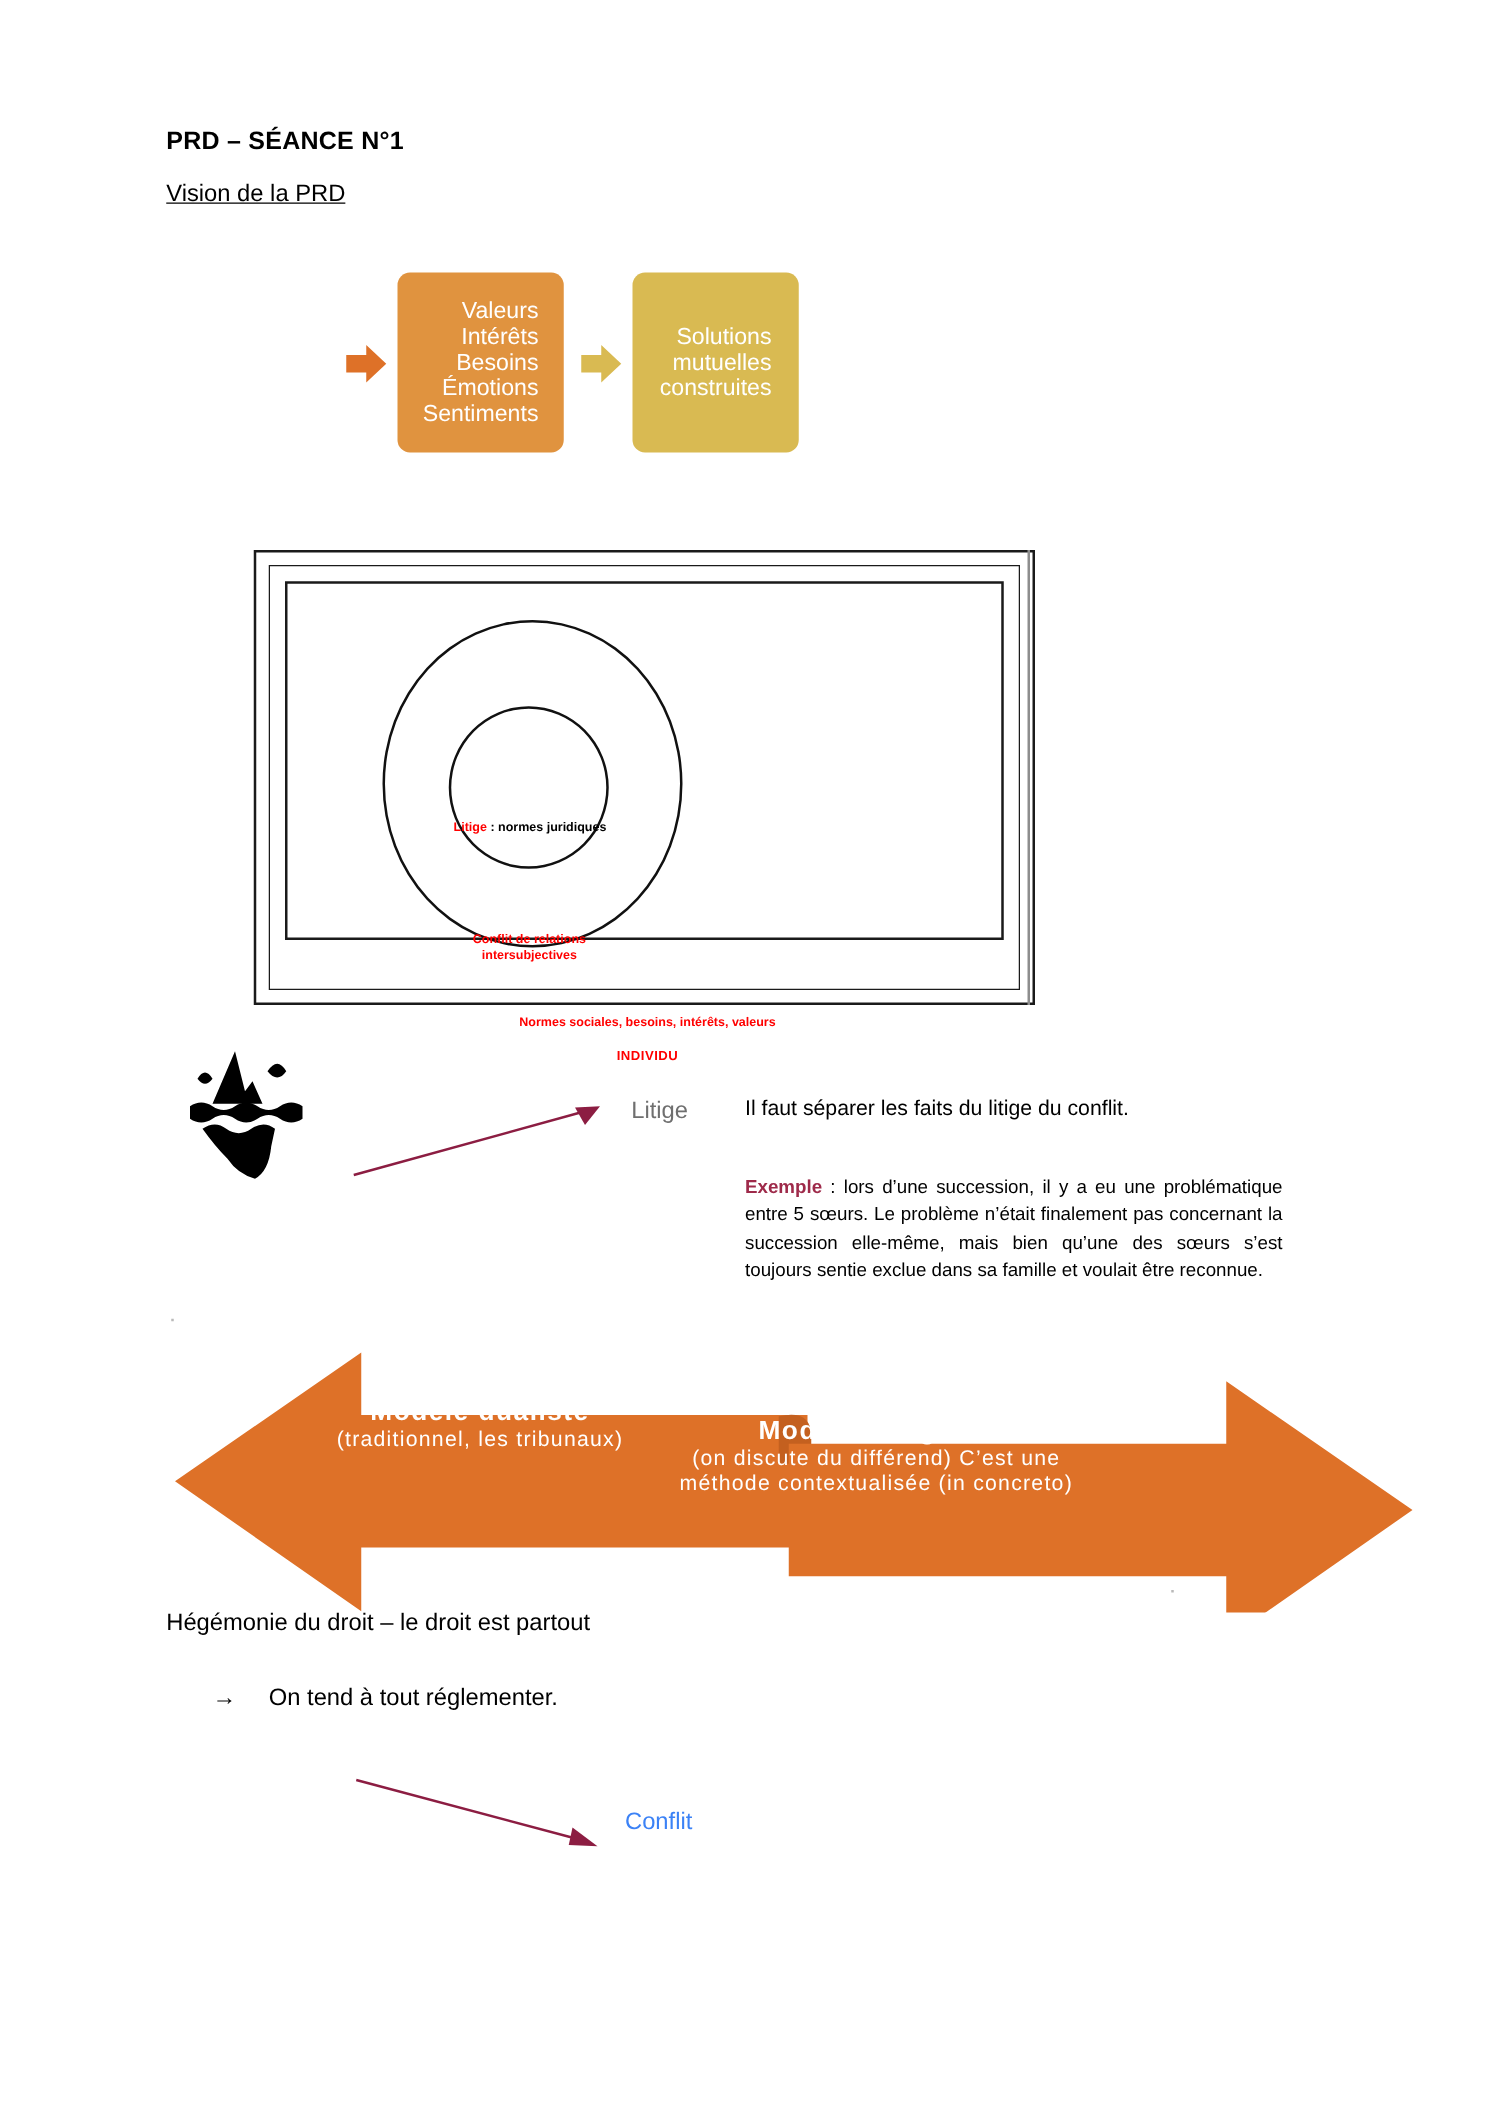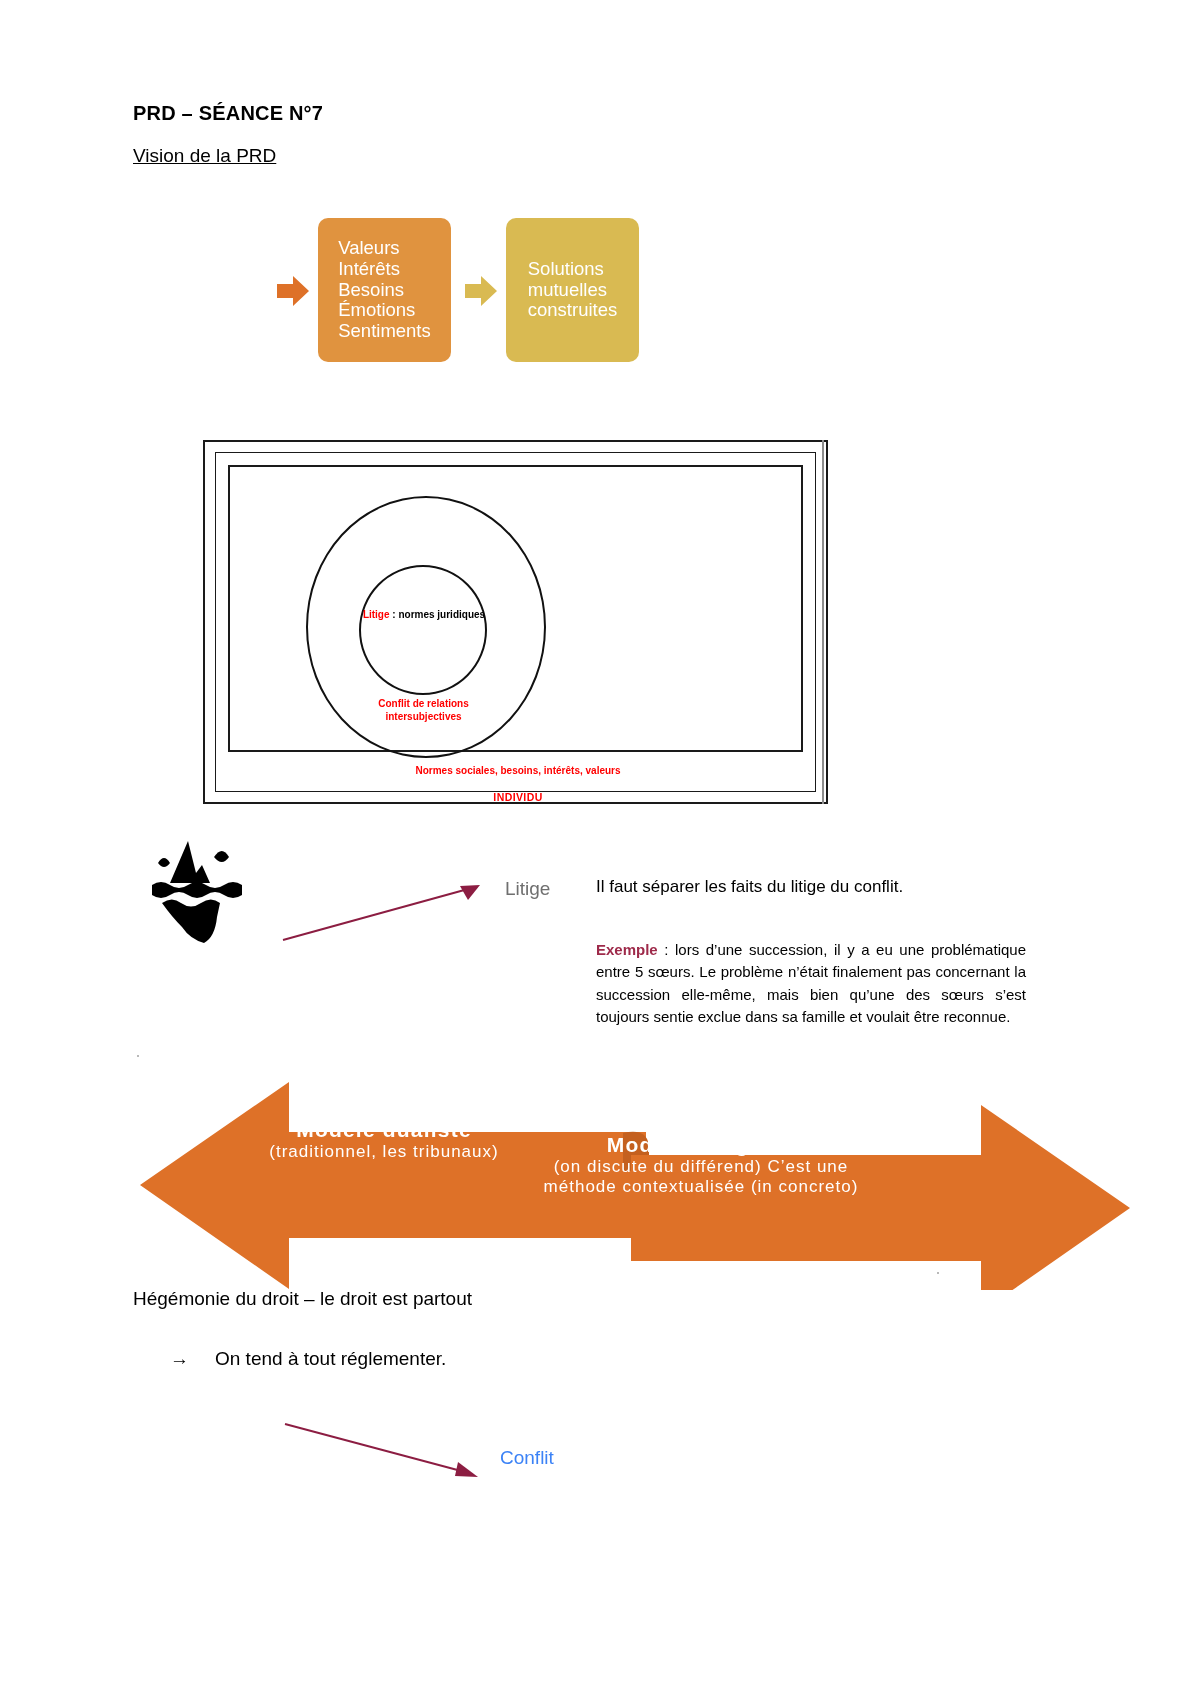--- a/index.html
+++ b/index.html
@@ -21,40 +21,40 @@
   .doc-subtitle{
     position:absolute;left:133px;top:145px;
     font-size:19px;text-decoration:underline;
   }
 
   
   .process{position:absolute;left:133px;top:218px;width:520px;height:148px;}
   .pbox{
     position:absolute;top:0;height:144px;border-radius:10px;
     color:#fff;display:flex;align-items:center;justify-content:center;
-    text-align:left;line-height:1.12;font-size:19px;
+    text-align:right;line-height:1.12;font-size:19px;
   }
   .pbox.b1{left:0;width:135px;background:#DE7128;}
   .pbox.b2{left:185px;width:133px;background:#E0933F;font-size:18.5px;}
   .pbox.b3{left:373px;width:133px;background:#D9BA52;font-size:18.5px;}
   .parrow{position:absolute;top:56px;width:34px;height:34px;}
   .parrow.a1{left:143px;}
   .parrow.a2{left:331px;}
 
   
   .figure{position:absolute;left:203px;top:440px;width:637px;height:372px;}
   .frame{position:absolute;box-sizing:border-box;background:#fff;}
   .f-outer{left:0;top:0;width:625px;height:364px;border:2px solid #1a1a1a;}
   .f-mid{left:12px;top:12px;width:601px;height:340px;border:1.5px solid #1a1a1a;}
   .f-inner{left:25px;top:25px;width:575px;height:287px;border:2px solid #1a1a1a;}
   .f-right-bar{left:619px;top:0;width:2px;height:364px;background:#8d8d8d;border:0;}
   .circle{position:absolute;border-radius:50%;border:2px solid #111;box-sizing:border-box;background:transparent;}
   .c-big{left:103px;top:56px;width:240px;height:262px;}
   .c-small{left:156px;top:125px;width:128px;height:130px;}
-  .fig-label{position:absolute;text-align:center;font-size:10px;font-weight:bold;line-height:1.25;}
+  .fig-label{position:absolute;text-align:center;font-size:10px;font-weight:bold;line-height:1.25;margin-top:48px;}
   .lbl-litige{left:153px;top:169px;width:136px;}
   .lbl-litige .red{color:#FF0000;}
   .lbl-conflit{left:138px;top:258px;width:165px;color:#FF0000;}
   .lbl-normes{left:150px;top:325px;width:330px;color:#FF0000;font-size:10px;}
   .lbl-individu{left:230px;top:351px;width:170px;color:#FF0000;font-size:10.5px;letter-spacing:.4px;}
 
   
   .iceberg{position:absolute;left:140px;top:835px;width:120px;height:110px;}
   .arrow-litige{position:absolute;left:280px;top:880px;width:205px;height:65px;}
   .litige-word{
@@ -87,21 +87,21 @@
   .bullet{position:absolute;left:170px;top:1348px;font-size:19px;display:flex;gap:26px;}
   .arrow-conflit{position:absolute;left:282px;top:1418px;width:200px;height:65px;}
   .conflit-word{position:absolute;left:500px;top:1447px;font-size:19px;color:#3b82f6;}
   .dot{position:absolute;width:2px;height:2px;background:#b9b9b9;}
 </style>
 </head>
 <body>
 
 <div class="page">
 
-  <div class="doc-title">PRD – SÉANCE N°7</div>
+  <div class="doc-title">PRD – SÉANCE N°1</div>
   <div class="doc-subtitle">Vision de la PRD</div>
 
   <div class="process">
     <div class="parrow a1">
       <svg width="34" height="34" viewBox="0 0 34 34">
         <path d="M1 10 H17 V2 L33 17 L17 32 V24 H1 Z" fill="#DE7128"></path>
       </svg>
     </div>
     <div class="pbox b2">
       <span style="white-space:pre-line">Valeurs

